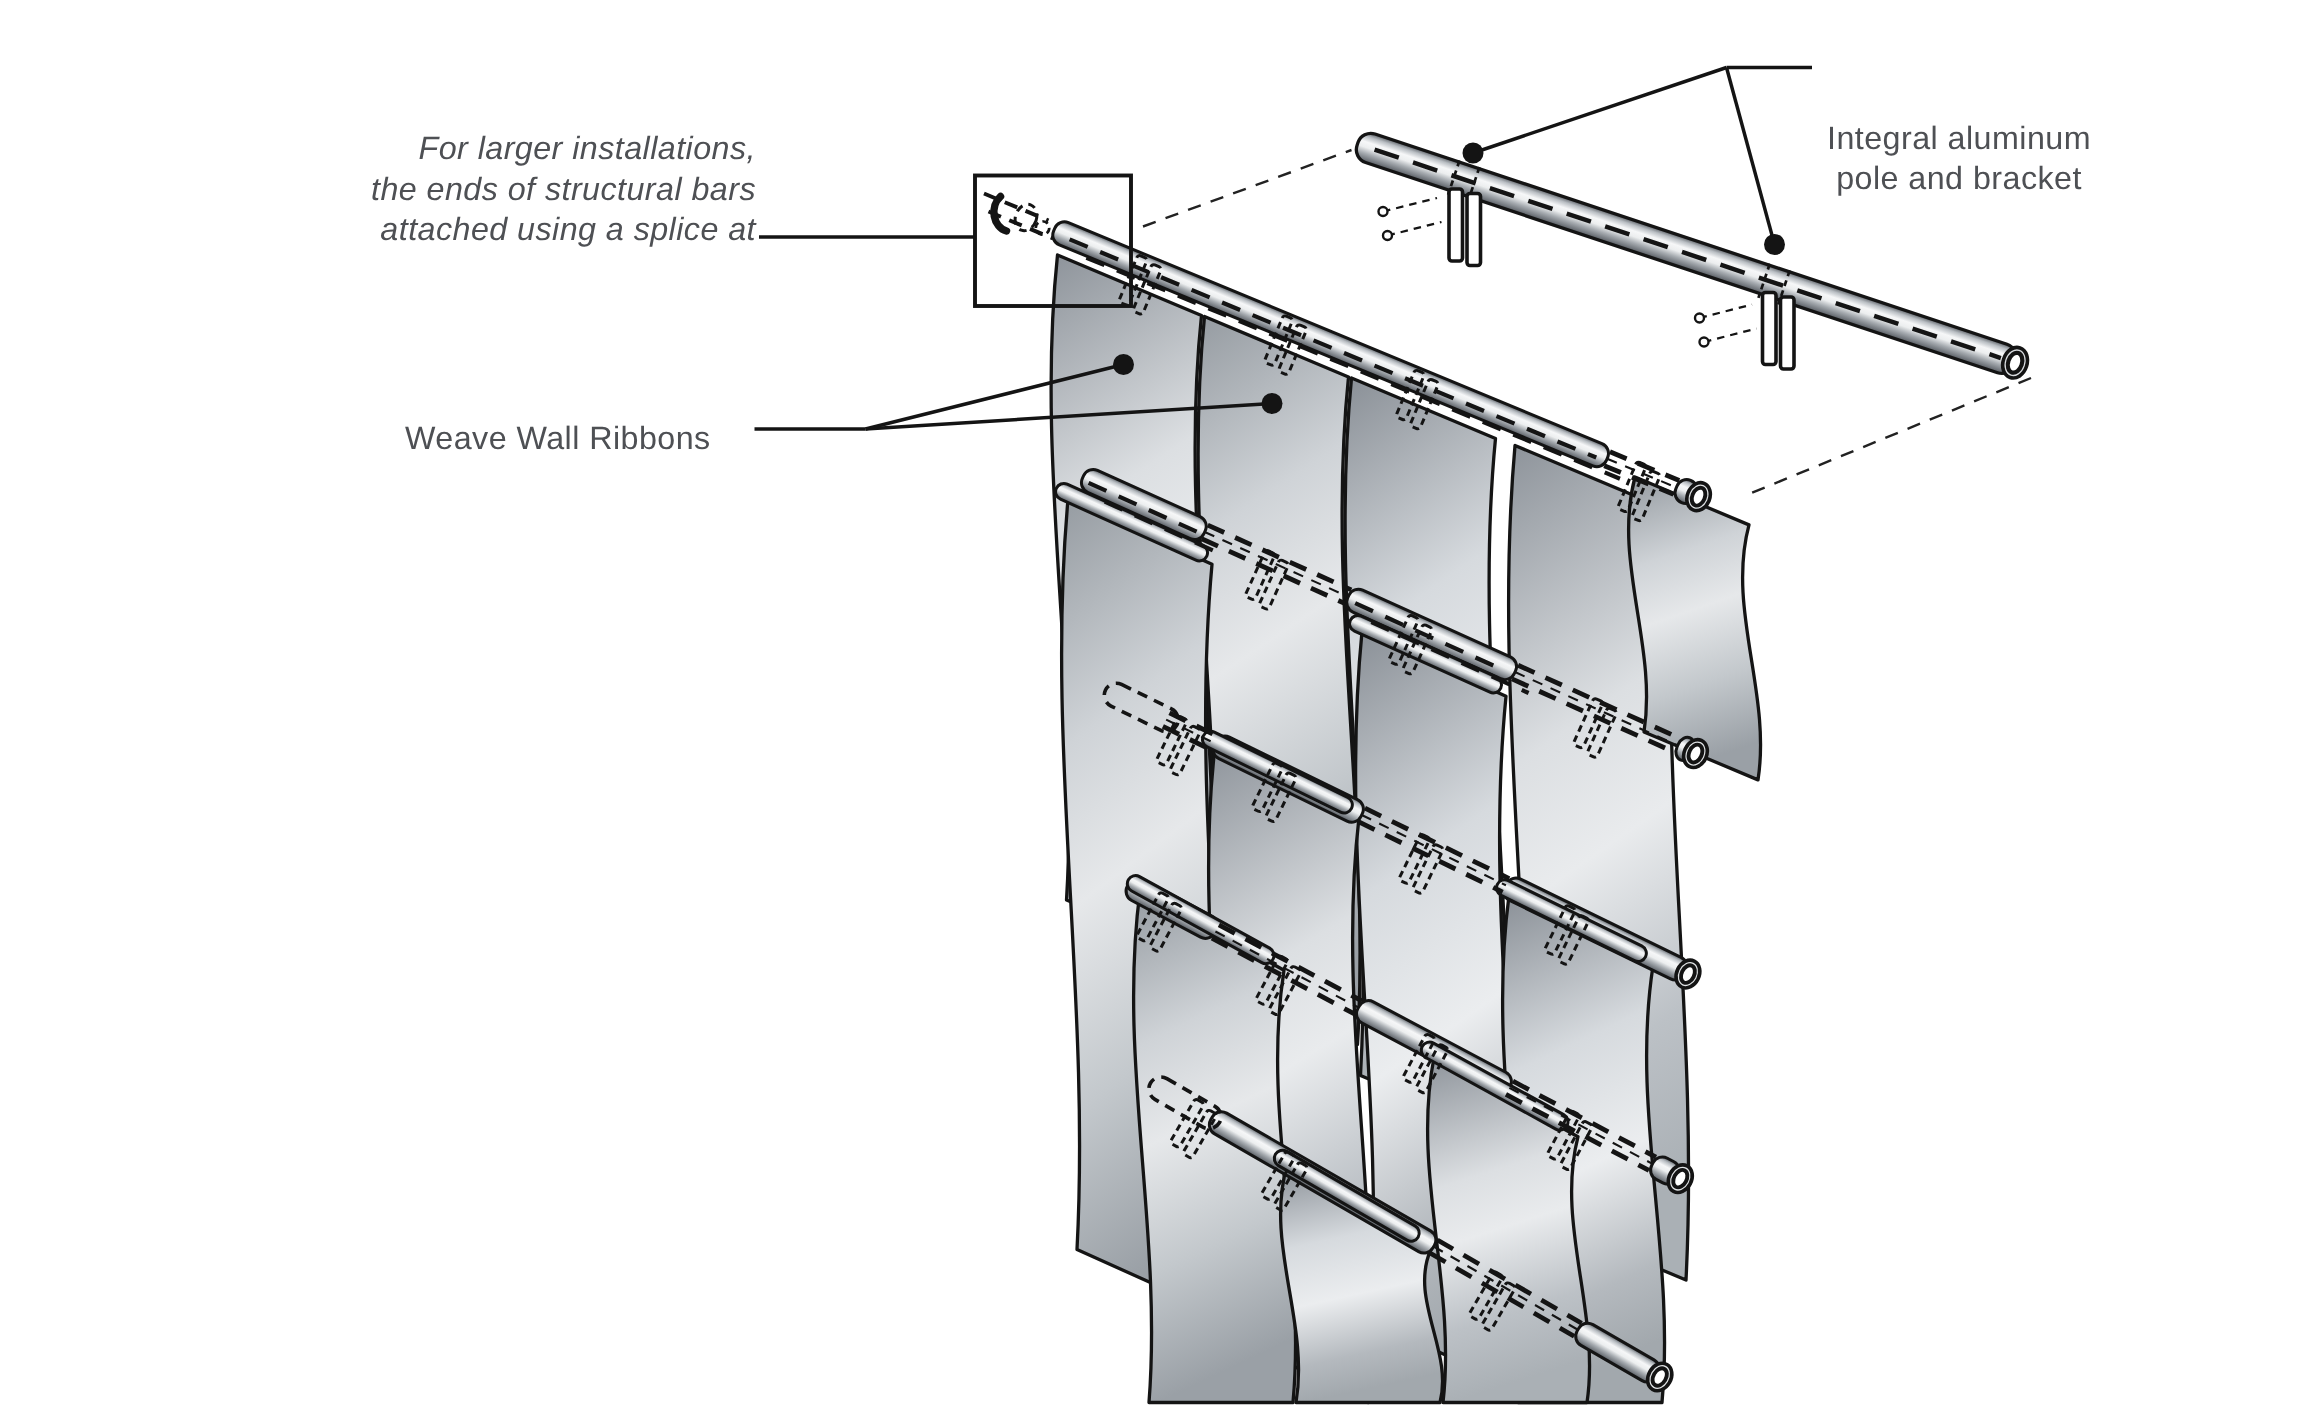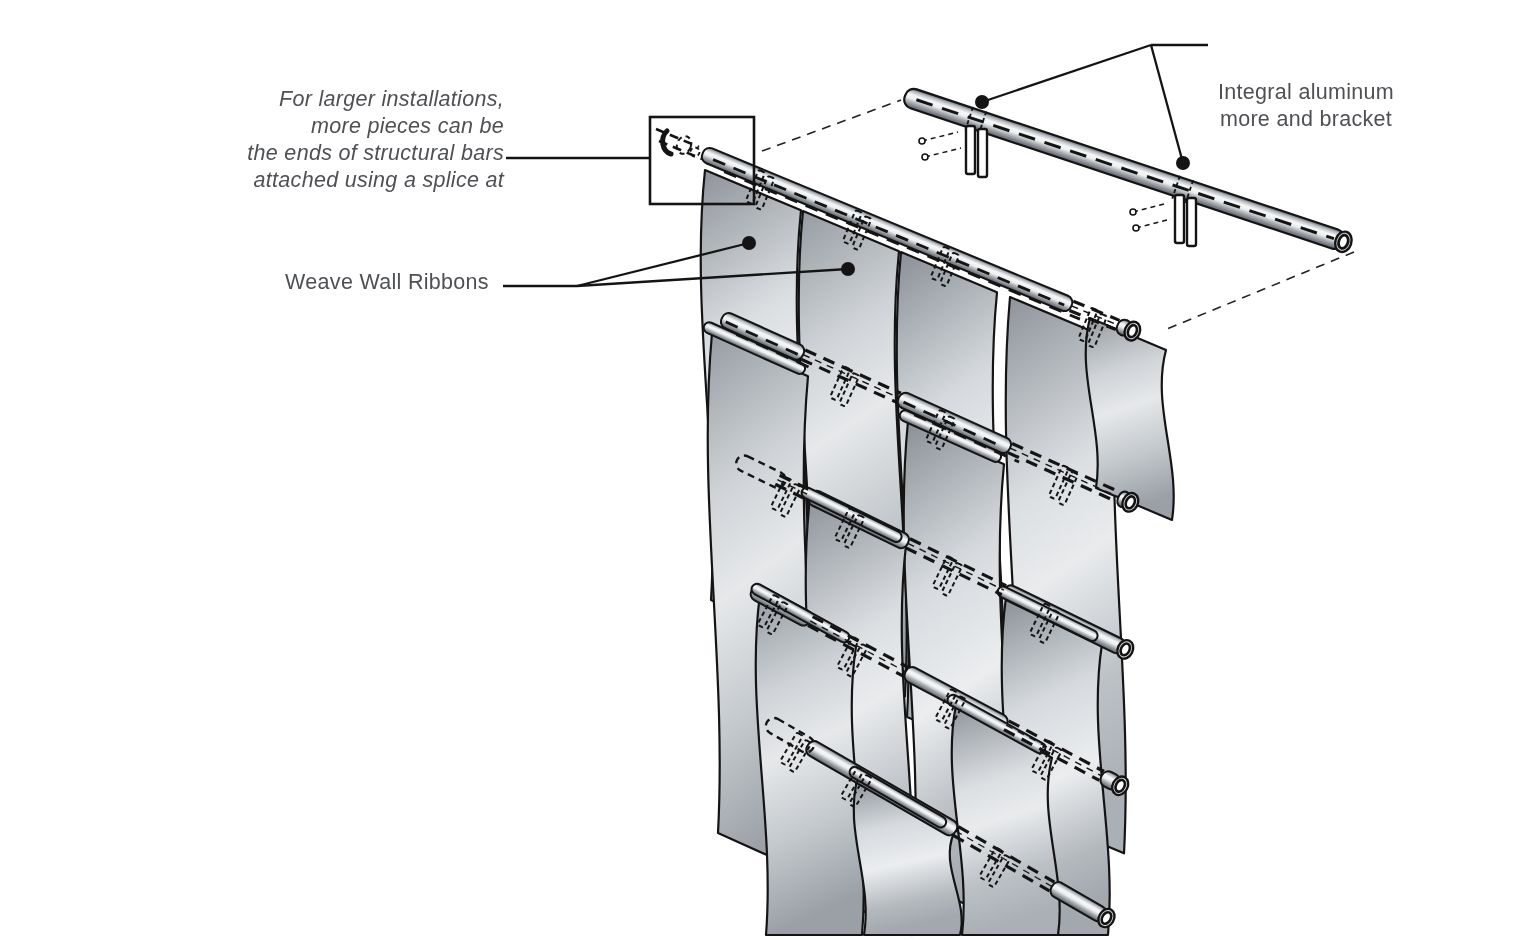--- a/index.html
+++ b/index.html
@@ -2,21 +2,21 @@
 <html><head>
 <meta charset="utf-8">
 <style>
   html,body{margin:0;padding:0;background:#ffffff;}
   #stage{position:relative;width:1536px;height:940px;background:#ffffff;overflow:hidden;
          font-family:"Liberation Sans",sans-serif;}
   #diagram{position:absolute;left:0;top:0;}
   .note{position:absolute;color:#4e5054;font-size:21.5px;line-height:27px;letter-spacing:.3px;}
   .note span{display:block;}
   #splice-note{left:214px;top:86px;width:290px;text-align:right;font-style:italic;}
-  #ribbons-label{left:270px;top:269px;width:234px;text-align:center;}
+  #ribbons-label{left:270px;top:279px;width:234px;text-align:left;}
   #pole-label{left:1204px;top:31px;width:204px;text-align:center;margin-top:48px;}
 </style>
 </head>
 <body>
 
 <div id="stage">
   <svg id="diagram" width="1536" height="940" viewBox="0 0 1536 940">
     <defs>
       <linearGradient id="gradR0" x1="0" y1="0" x2="0.15" y2="1">
         <stop offset="0" stop-color="#8d939a"></stop>
@@ -282,24 +282,23 @@
         <line x1="1151" y1="45" x2="1183" y2="163" stroke="#141414" stroke-width="2.3"></line>
         <circle cx="749" cy="243" r="7" fill="#141414"></circle>
         <circle cx="848" cy="269" r="7" fill="#141414"></circle>
         <circle cx="982" cy="102" r="7" fill="#141414"></circle>
         <circle cx="1183" cy="163" r="7" fill="#141414"></circle>
       </g>
   </svg>
 
   <div class="note" id="splice-note">
     <span>For larger installations,</span>
-    <span>more pieces can be</span>
     <span>the ends of structural bars</span>
     <span>attached using a splice at</span>
   </div>
   <div class="note" id="ribbons-label">
     <span>Weave Wall Ribbons</span>
   </div>
   <div class="note" id="pole-label">
     <span>Integral aluminum</span>
-    <span>more and bracket</span>
+    <span>pole and bracket</span>
   </div>
 </div>
 
 </body></html>

